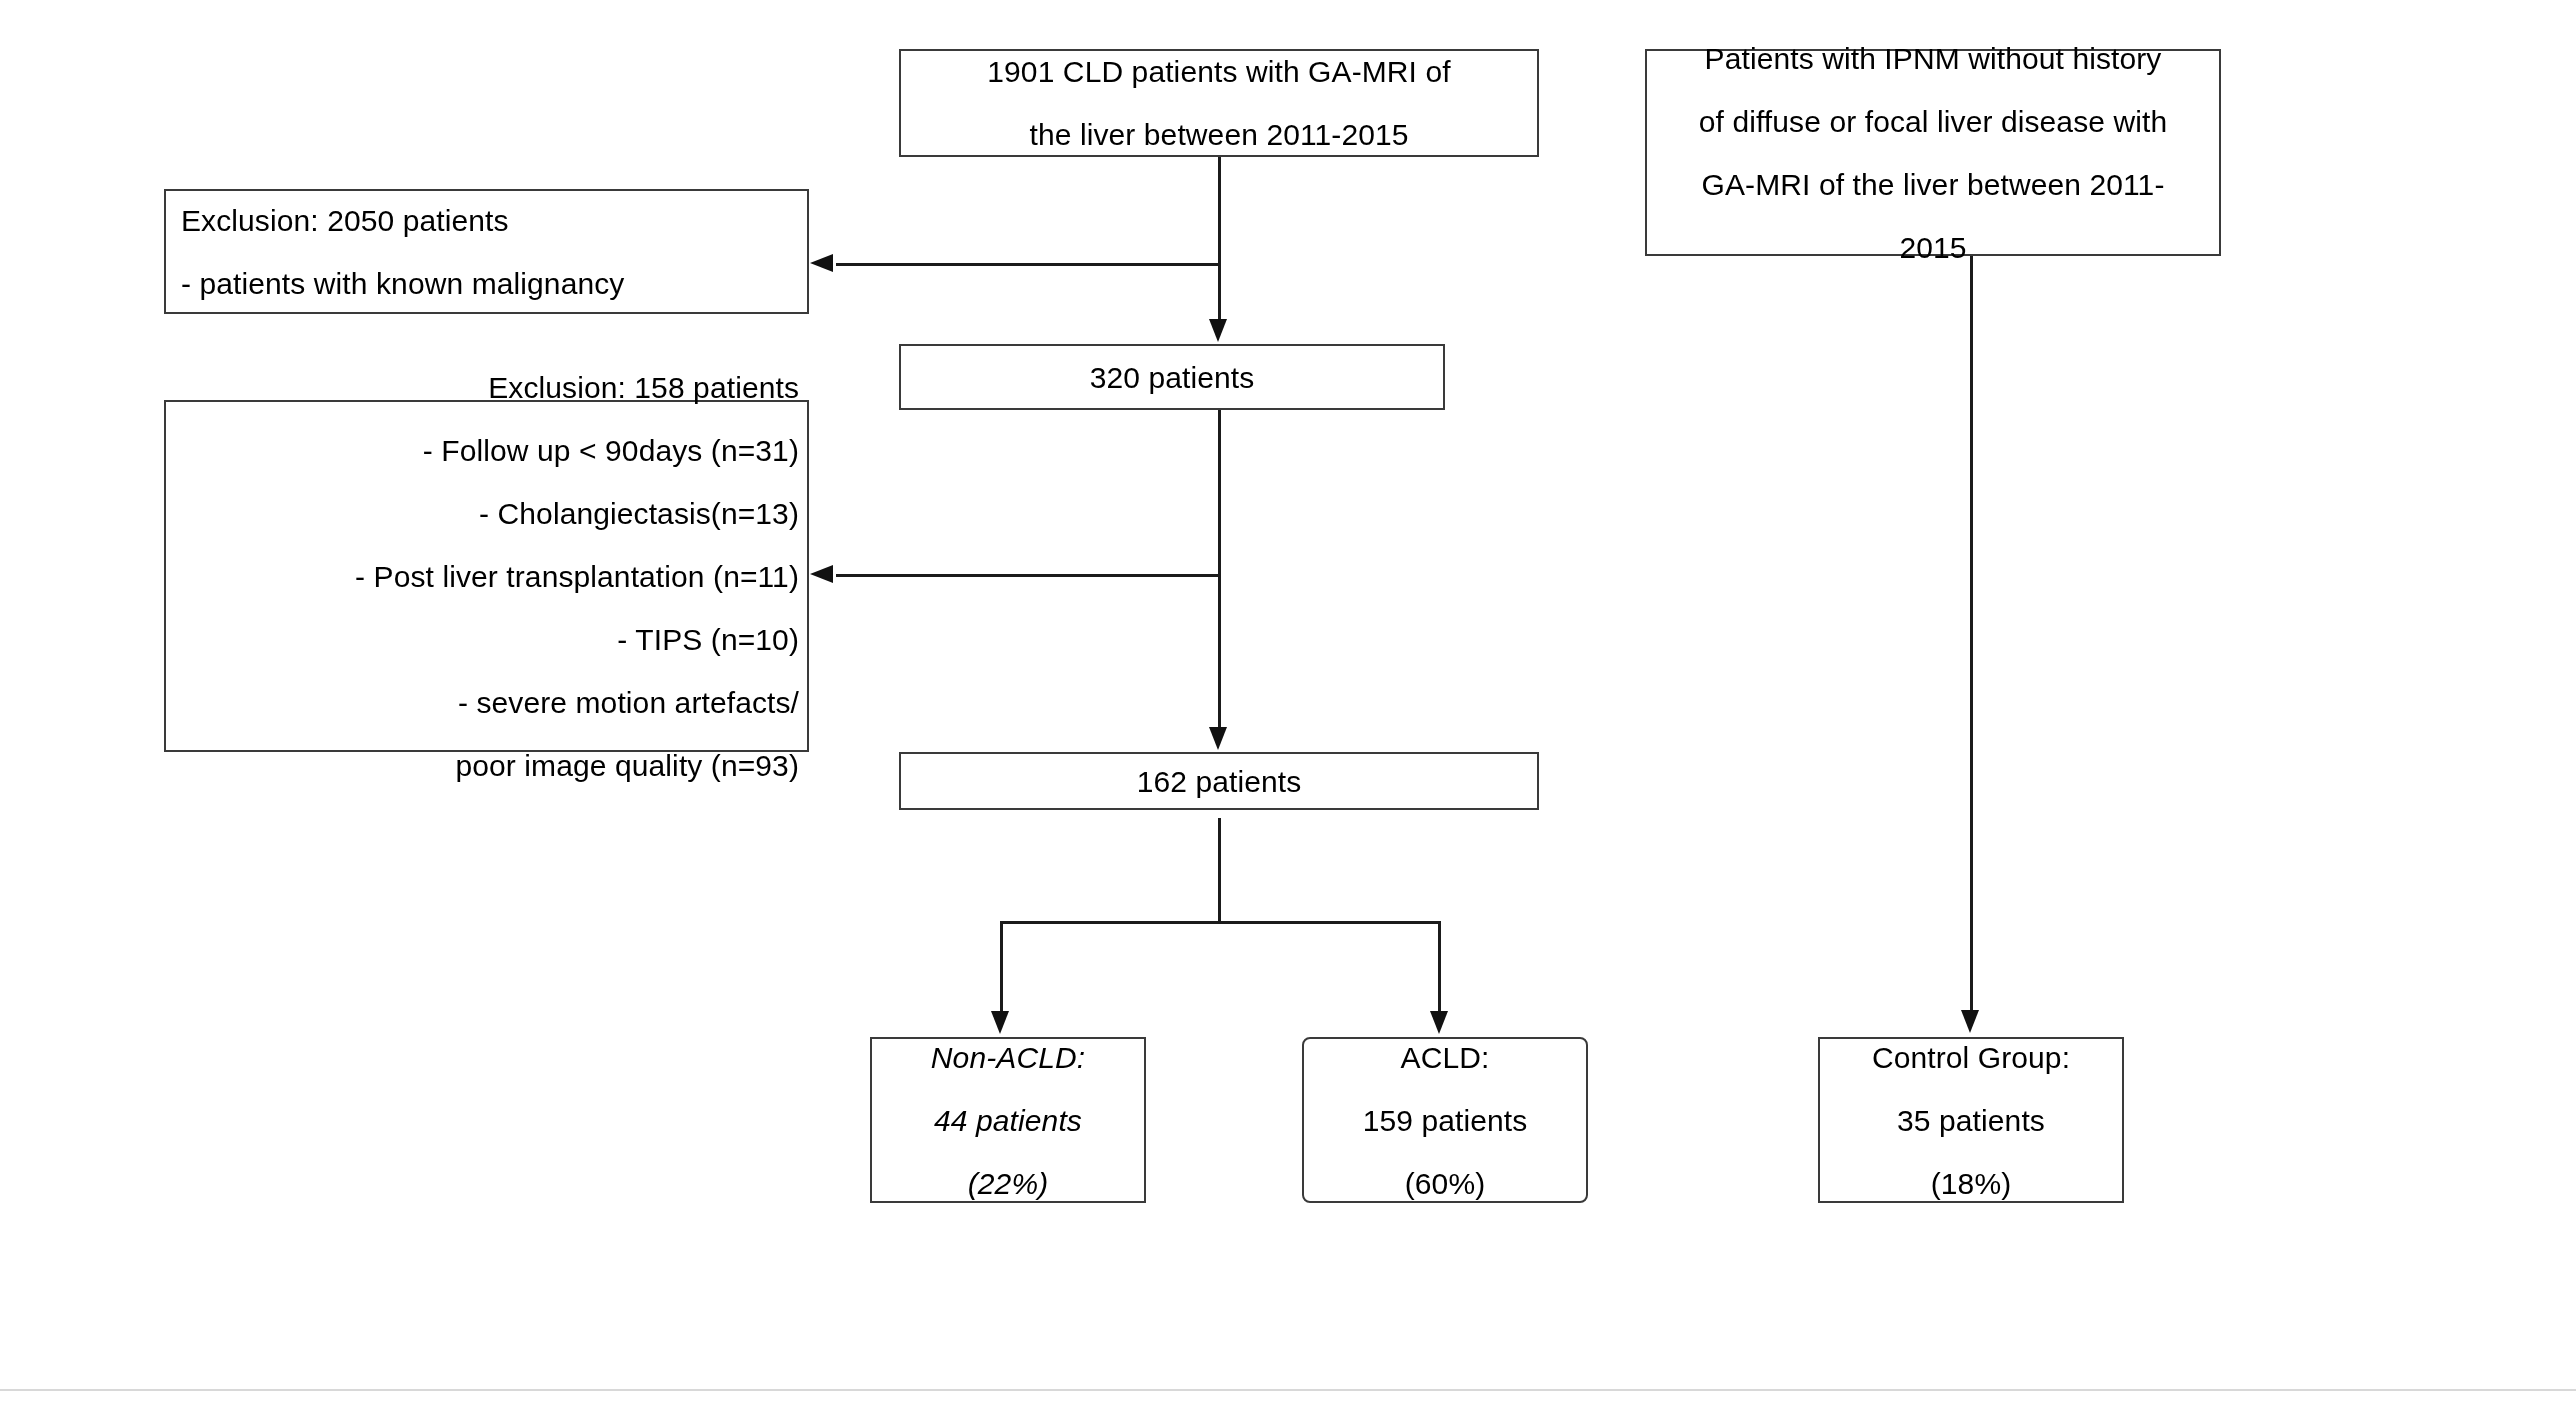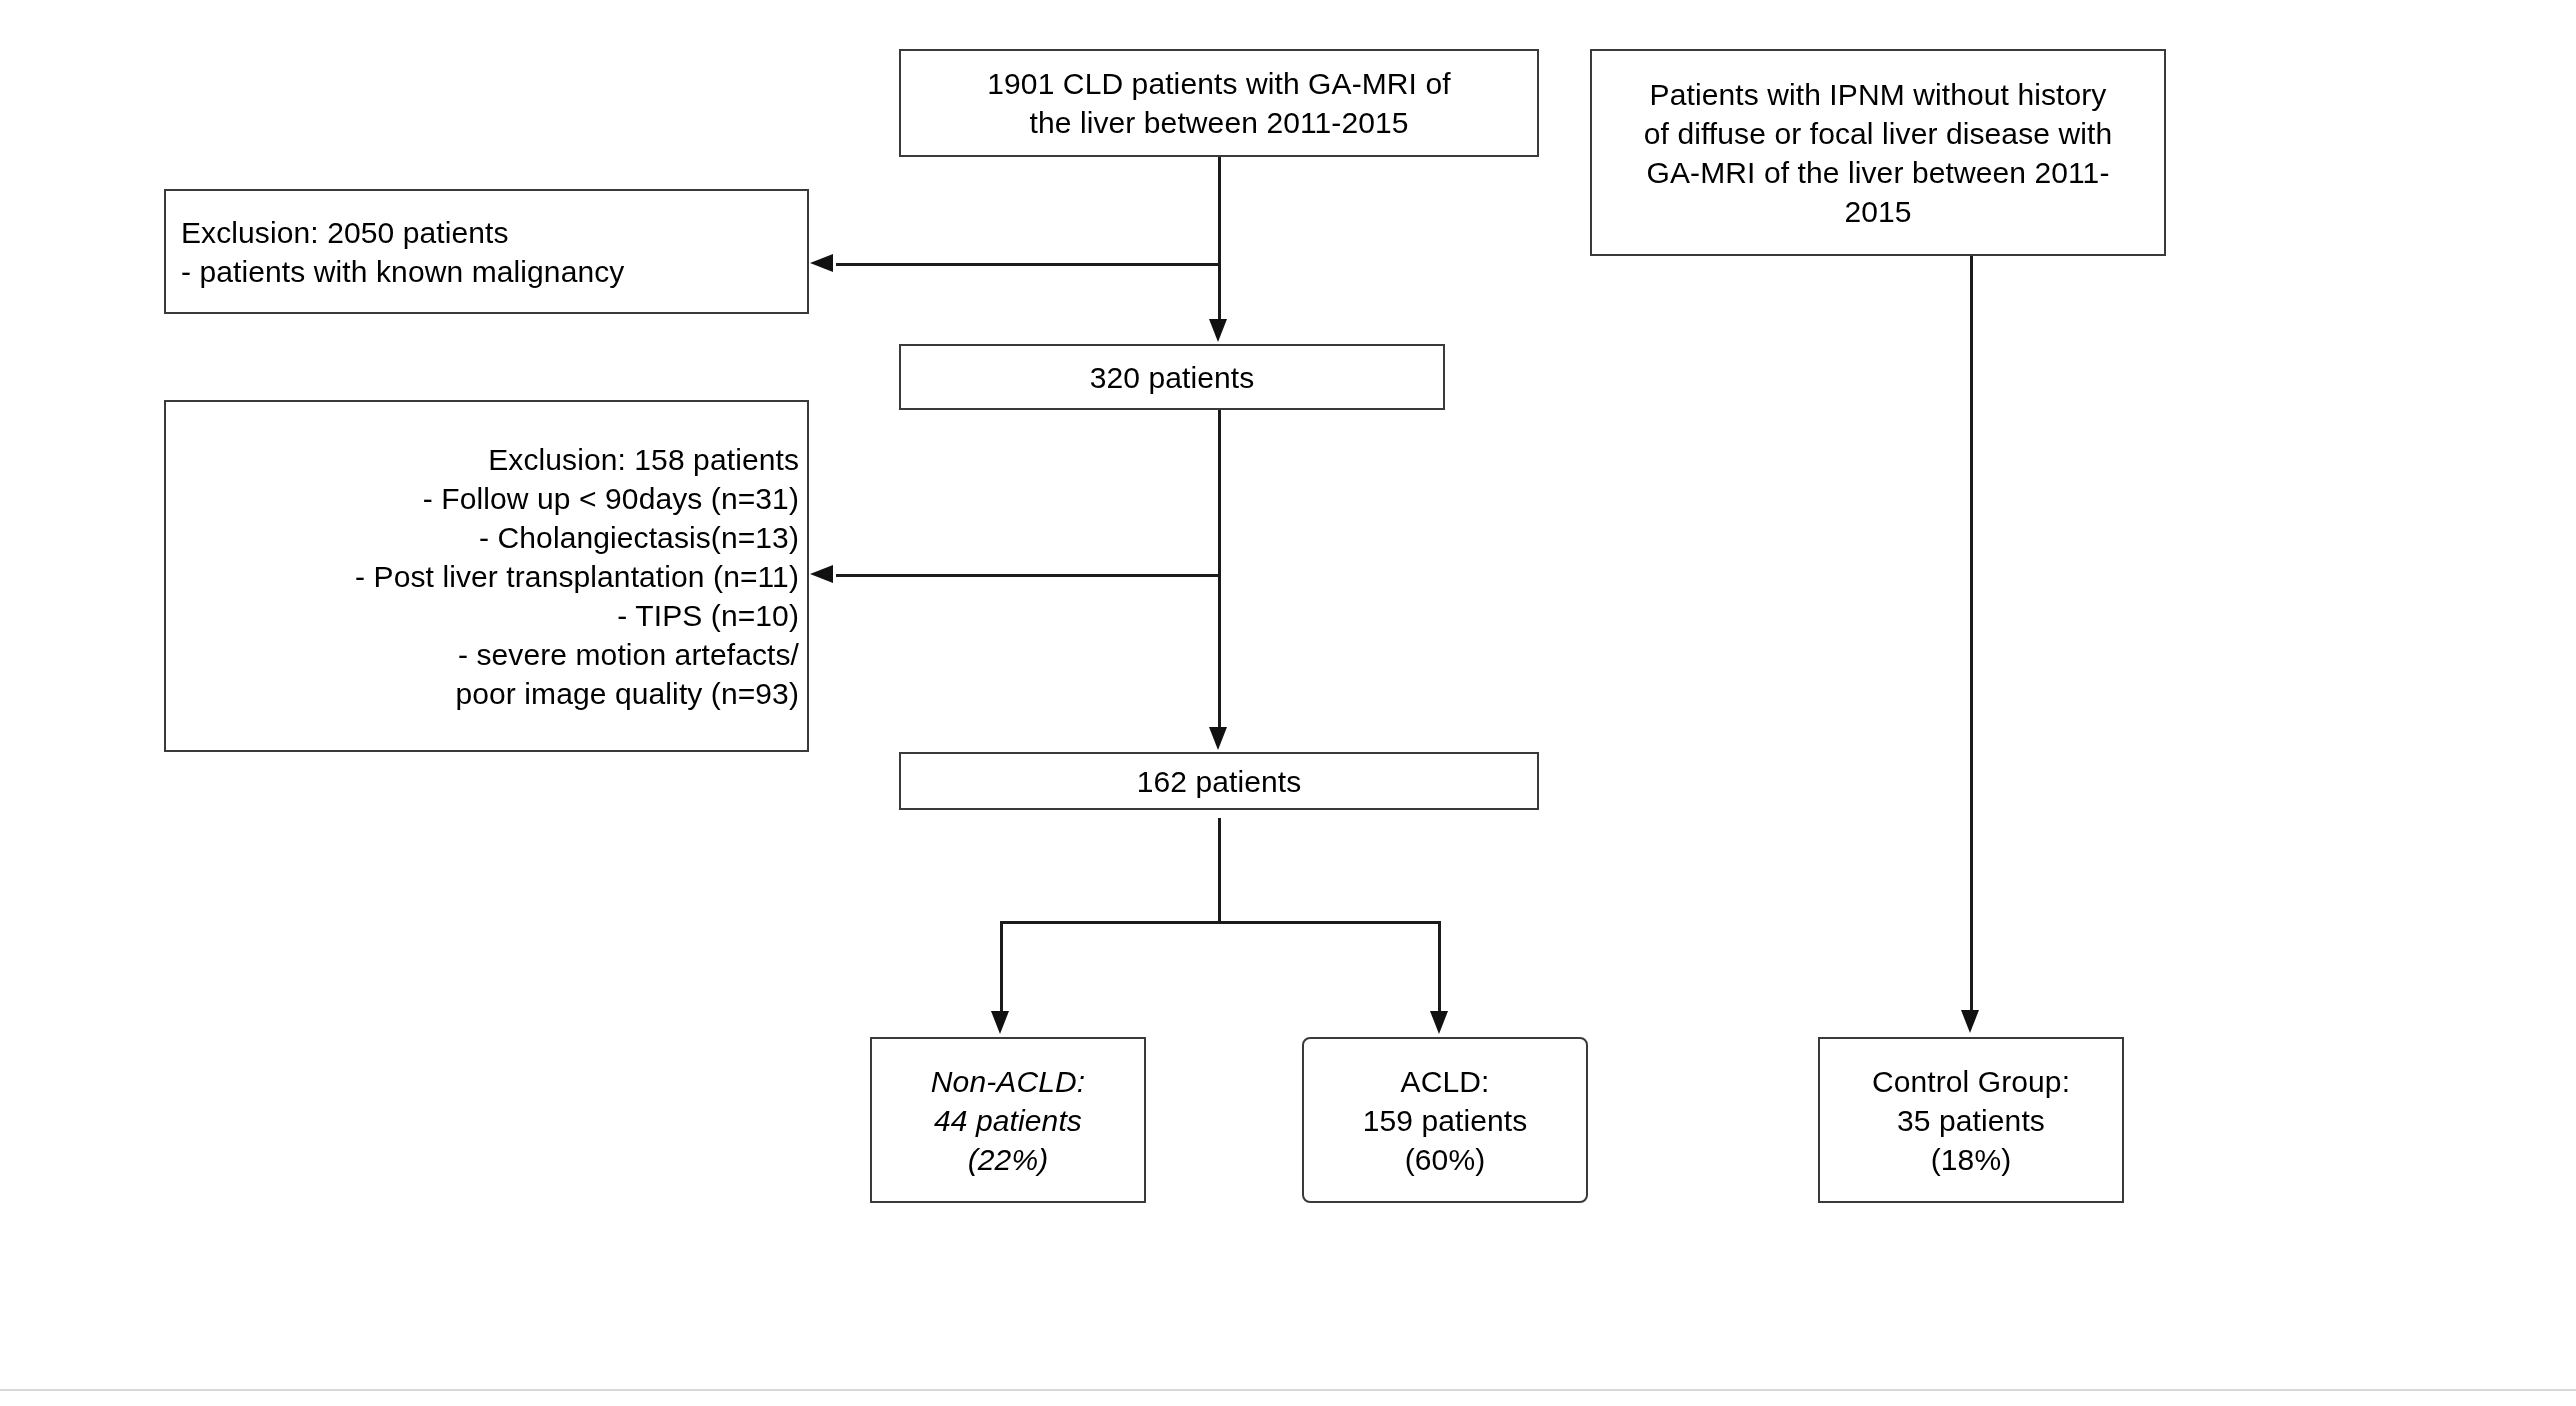--- a/index.html
+++ b/index.html
@@ -25,20 +25,21 @@
     border: 2.3px solid #3a3a3a;
     display: flex;
     flex-direction: column;
     align-items: center;
     justify-content: center;
     text-align: center;
     font-size: 30px;
     line-height: 1.30;
     letter-spacing: 0.1px;
     padding: 3.4px 8px;
+    gap: 24px;
   }
   .node .ln { display: block; white-space: pre; }
   .node.left-align {
     align-items: flex-start;
     text-align: left;
     padding-left: 15px;
   }
   
   .vline {
     position: absolute;
@@ -76,21 +77,21 @@
 </head>
 <body>
 
 <div id="canvas">
 
   <div class="node" style="left:899px; top:49px; width:640px; height:108px;">
     <span class="ln">1901 CLD patients with GA-MRI of</span>
     <span class="ln">the liver between 2011-2015</span>
   </div>
 
-  <div class="node" style="left:1590px; top:49px; width:576px; height:207px;">
+  <div class="node" style="left:1645px; top:49px; width:576px; height:207px;">
     <span class="ln">Patients with IPNM without history</span>
     <span class="ln">of diffuse or focal liver disease with</span>
     <span class="ln">GA-MRI of the liver between 2011-</span>
     <span class="ln">2015</span>
   </div>
 
   <div class="node left-align" style="left:164px; top:189px; width:645px; height:125px;">
     <span class="ln">Exclusion: 2050 patients</span>
     <span class="ln">- patients with known malignancy</span>
   </div>

